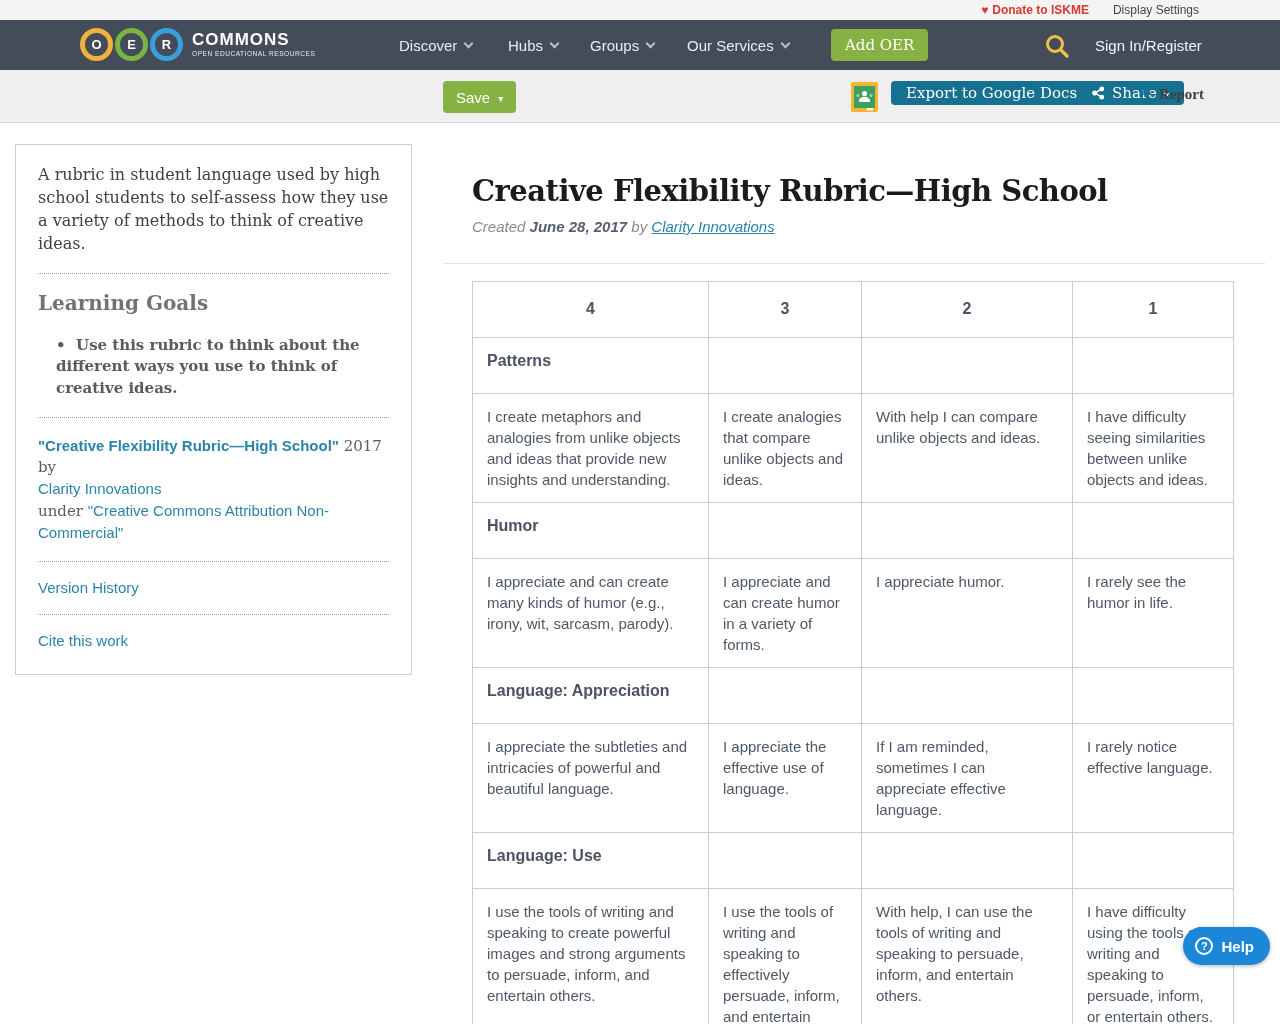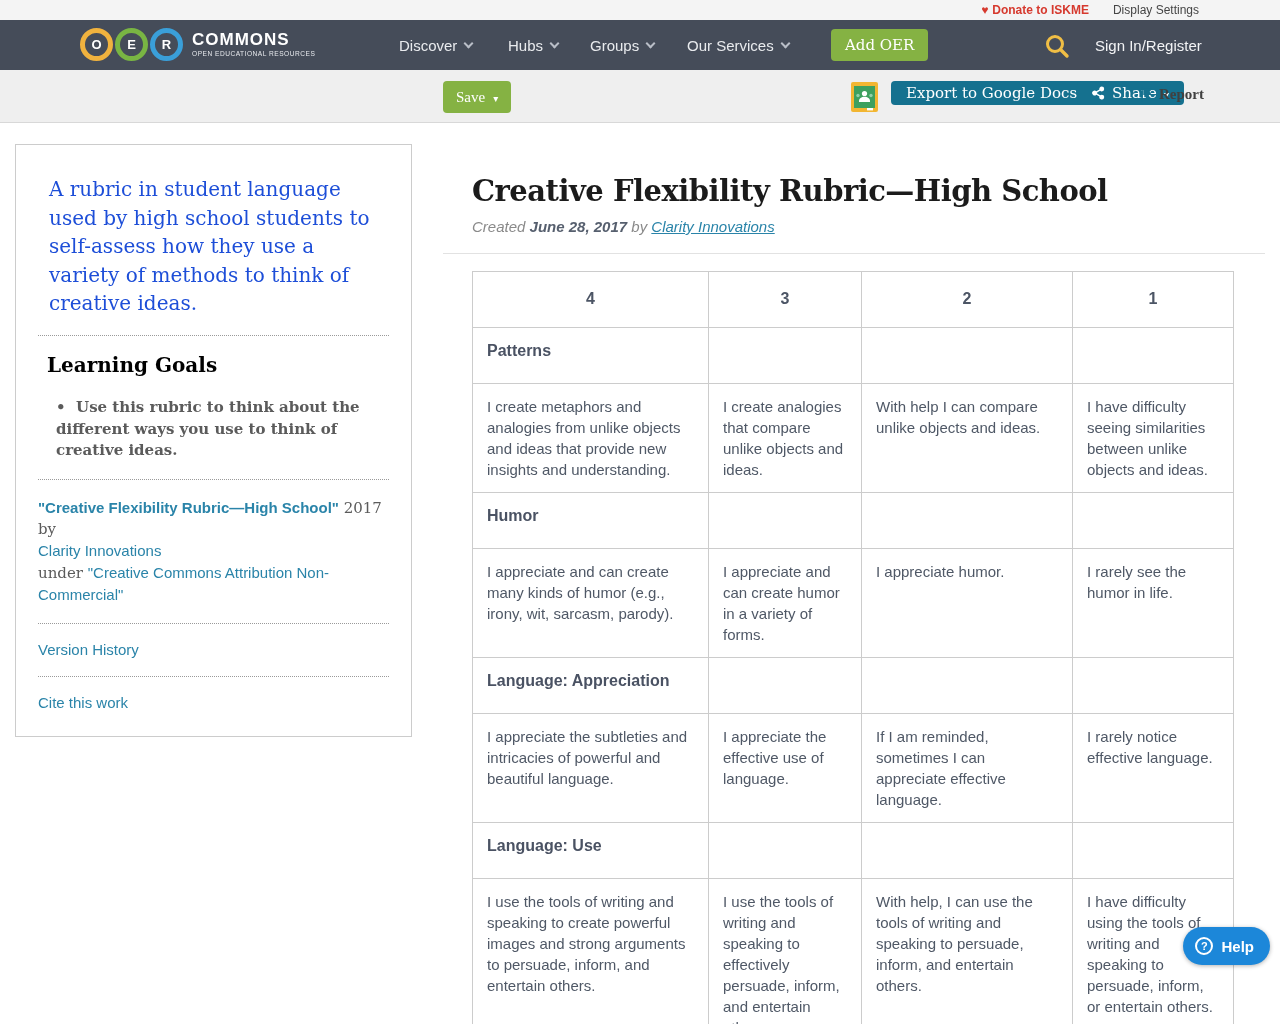--- a/index.html
+++ b/index.html
@@ -32,21 +32,21 @@
     border:none;border-radius:4px;font-size:15px;padding:0 14px;cursor:pointer;
     font-family:"DejaVu Serif",serif;}
   .search-btn{position:absolute;left:1044px;top:13px;width:26px;height:26px;cursor:pointer;}
   .signin{position:absolute;left:1095px;top:0;height:50px;display:flex;align-items:center;
     color:#f2f3f5;font-size:15px;cursor:pointer;}
 
   
   .toolbar{position:relative;height:53px;background:#efefef;border-bottom:1px solid #d8d8d8;}
   .btn-green{position:absolute;left:443px;top:11px;height:32px;background:#85b243;color:#fff;
     border:none;border-radius:4px;font-size:15px;padding:0 13px;cursor:pointer;display:flex;
-    align-items:center;gap:8px;font-family:Liberation Serif, serif;}
+    align-items:center;gap:8px;}
   .classroom{position:absolute;left:851px;top:12px;width:27px;height:30px;cursor:pointer;}
   .btn-teal{position:absolute;top:11px;height:24px;background:#15718f;color:#fff;border:none;
     border-radius:4px;font-size:15px;padding:0 15px;cursor:pointer;display:flex;align-items:center;
     gap:7px;font-family:"DejaVu Serif",serif;}
   .btn-export{left:891px;}
   .btn-share{left:1077px;}
   .report{position:absolute;left:1140px;top:16px;color:#404040;font-size:15px;cursor:pointer;
     display:flex;align-items:center;gap:6px;font-family:Liberation Serif, serif;font-weight:bold;}
   .caret{font-size:10px;margin-top:2px;}
 
@@ -55,35 +55,35 @@
 
   
   .sidebar{position:absolute;left:15px;top:21px;width:397px;}
   .side-tabs{display:flex;position:relative;z-index:2;margin-bottom:-1px;}
   .tab-active{width:90px;height:40px;background:#fff;border:1px solid #ccc;border-bottom:1px solid #fff;
     border-radius:3px 3px 0 0;display:flex;align-items:center;justify-content:center;font-size:15px;
     color:#333;cursor:pointer;}
   .tab-link{margin-left:19px;height:40px;display:flex;align-items:center;font-size:15px;
     color:#2a84a9;cursor:pointer;}
   .panel{border:1px solid #ccc;background:#fff;padding:19px 22px 24px;}
-  .desc{font-family:"DejaVu Serif",serif;font-size:20px;line-height:1.43;color:#1d4ed8;margin:11px;}
+  .desc{font-family:"DejaVu Serif",serif;font-size:16px;line-height:1.43;color:#404040;margin:0;}
   .dotted{border:none;border-top:1px dotted #9a9a9a;margin:17px 0;}
-  .lg-title{font-family:"DejaVu Serif",serif;font-size:20px;color:#000000;font-weight:600;
-    margin:6px 9px 20px;}
+  .lg-title{font-family:"DejaVu Serif",serif;font-size:20px;color:#737373;font-weight:600;
+    margin:6px 0 20px;}
   .lg-item{font-family:"DejaVu Serif",serif;font-size:15px;line-height:1.45;color:#5b5b5b;
     padding-left:18px;margin:0 0 8px;font-weight:bold;}
   .attr{font-size:15px;line-height:1.4;color:#5b5b5b;font-family:"DejaVu Serif",serif;}
   .attr a,.side-link{color:#2a84a9;text-decoration:none;font-family:"Liberation Sans",sans-serif;
     cursor:pointer;}
   .attr-title{font-weight:bold;color:#19769d;}
   .side-link{font-size:15px;display:inline-block;}
 
   
   .main{position:absolute;left:443px;top:0;width:822px;height:851px;}
-  .main-header{padding:51px 29px 18px;border-bottom:1px solid #e2e2e2;}
+  .main-header{padding:51px 29px 28px;border-bottom:1px solid #e2e2e2;}
   .doc-title{font-family:"DejaVu Serif",serif;font-weight:bold;font-size:29px;color:#1b1b1b;
     margin:0;letter-spacing:-0.5px;}
   .created{margin-top:10px;font-style:italic;font-size:15px;color:#8a8a8a;}
   .created b{color:#565f6e;}
   .created a{color:#2a84a9;text-decoration:underline;cursor:pointer;}
 
   
   table.rubric{border-collapse:collapse;table-layout:fixed;margin:17px 32px 0 29px;width:761px;}
   .rubric th,.rubric td{border:1px solid #ccc;vertical-align:top;padding:12px 14px;
     font-size:15px;line-height:21px;color:#4f5866;background:#fff;}

